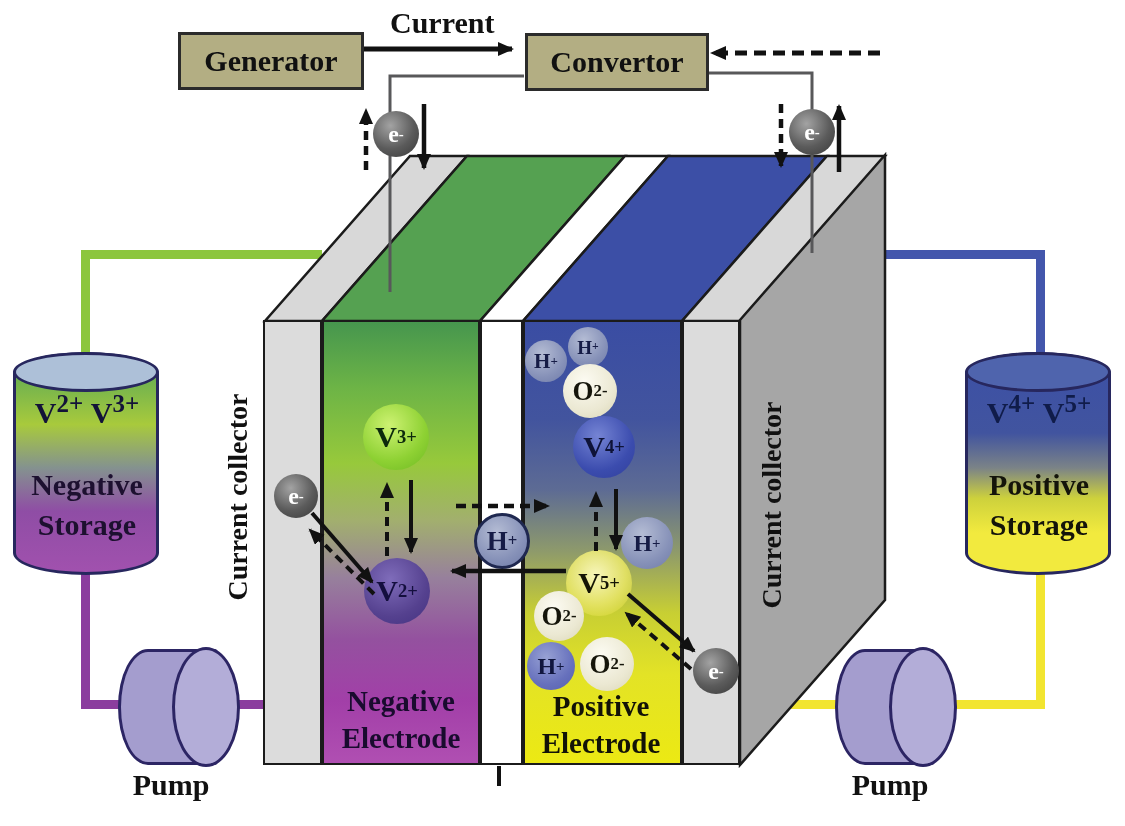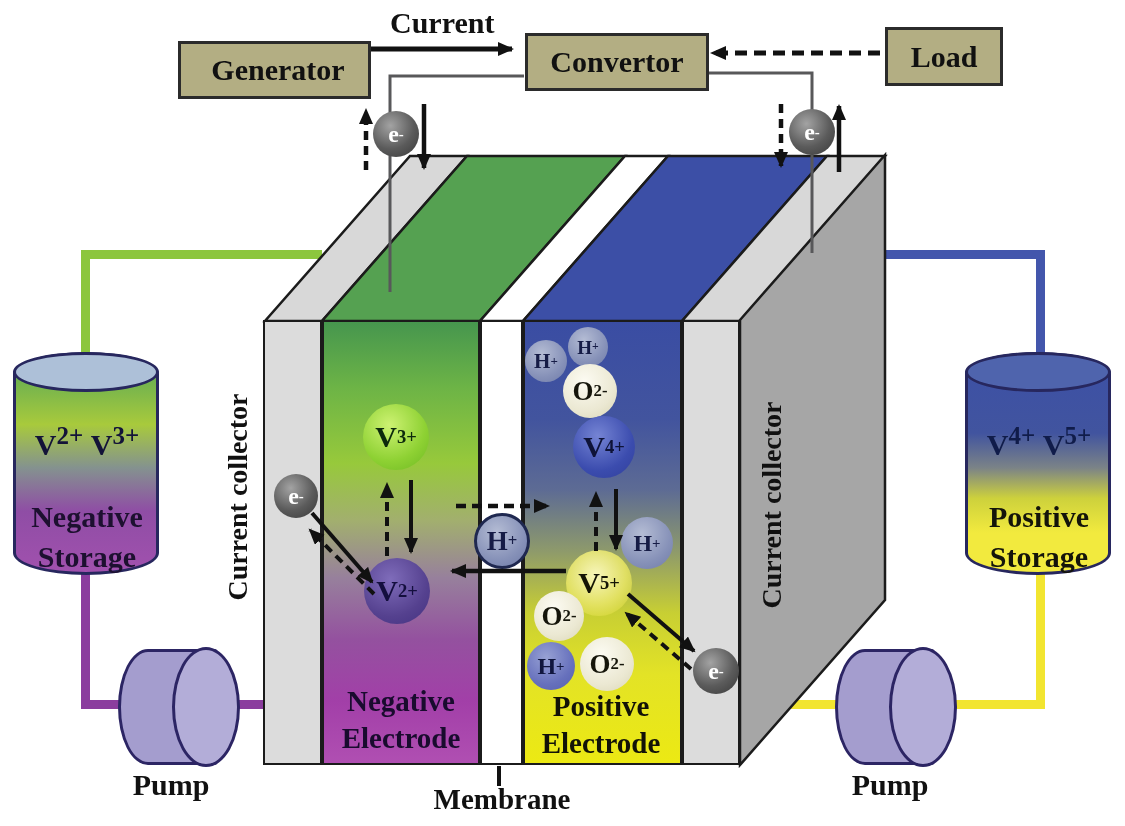--- a/index.html
+++ b/index.html
@@ -36,21 +36,21 @@
   .ring{border:3px solid #1f2850;box-sizing:border-box;}
   .f30{font-size:30px;} .f27{font-size:27px;} .f24{font-size:24px;} .f21{font-size:21px;} .f19{font-size:19px;}
   
   .elabel{position:absolute;font-weight:bold;font-size:29px;line-height:37px;text-align:center;
           z-index:4;transform:translateX(-50%);white-space:nowrap;}
   
   .tank{position:absolute;top:352px;width:146px;height:223px;border:3px solid #27275e;
         box-sizing:border-box;border-radius:73px/22px;z-index:2;}
   .tank-lid{position:absolute;top:352px;width:146px;height:40px;border:3px solid #27275e;
         box-sizing:border-box;border-radius:50%;z-index:2;}
-  .tank-text{position:absolute;font-weight:bold;text-align:center;z-index:3;transform:translateX(-50%);white-space:nowrap;margin-top:32px;}
+  .tank-text{position:absolute;font-weight:bold;text-align:center;z-index:3;transform:translateX(-50%);white-space:nowrap;}
   
   .pipe{position:absolute;z-index:1;}
   
   .pump-body{position:absolute;width:100px;height:116px;border:3px solid #2c2564;box-sizing:border-box;
              background:#a49dce;border-radius:30px 4px 4px 30px / 58px 4px 4px 58px;z-index:2;}
   .pump-cap{position:absolute;width:68px;height:120px;border:3px solid #2c2564;box-sizing:border-box;
             background:#b3add8;border-radius:50%;z-index:2;}
   .caption{position:absolute;font-weight:bold;font-size:30px;z-index:4;transform:translateX(-50%);white-space:nowrap;}
   svg{position:absolute;left:0;top:0;z-index:3;}
   svg.arrows{z-index:5;}
@@ -117,21 +117,20 @@
   <div class="vlabel" style="left:772px;top:505px;">Current collector</div>
 
   <div class="elabel" style="left:401px;top:683px;color:#190b2e;">
     <div>Negative</div>
       <div>Electrode</div>
   </div>
   <div class="elabel" style="left:601px;top:688px;color:#121207;">
     <div>Positive</div>
       <div>Electrode</div>
   </div>
-  <div class="caption" style="left:502px;top:783px;font-size:29px;">Membrane</div>
 
   <div class="ion e-ball f24" style="left:373px;top:111px;width:46px;height:46px;">
     <span>e</span>
       <sup>-</sup>
     </div>
   <div class="ion e-ball f24" style="left:789px;top:109px;width:46px;height:46px;">
     <span>e</span>
       <sup>-</sup>
     </div>
 
@@ -212,24 +211,21 @@
     <line x1="374" y1="594" x2="310" y2="530" stroke="#111" stroke-width="4" stroke-dasharray="9,6" marker-end="url(#ah)"></line>
     <line x1="456" y1="506" x2="548" y2="506" stroke="#111" stroke-width="4.5" stroke-dasharray="10,6" marker-end="url(#ah)"></line>
     <line x1="566" y1="571" x2="452" y2="571" stroke="#111" stroke-width="4.5" marker-end="url(#ah)"></line>
     <line x1="596" y1="551" x2="596" y2="493" stroke="#111" stroke-width="4" stroke-dasharray="9,6" marker-end="url(#ah)"></line>
     <line x1="616" y1="489" x2="616" y2="549" stroke="#111" stroke-width="4" marker-end="url(#ah)"></line>
     <line x1="628" y1="594" x2="694" y2="651" stroke="#111" stroke-width="4" marker-end="url(#ah)"></line>
     <line x1="691" y1="669" x2="626" y2="613" stroke="#111" stroke-width="4" stroke-dasharray="9,6" marker-end="url(#ah)"></line>
     <line x1="499" y1="766" x2="499" y2="786" stroke="#111" stroke-width="4"></line>
   </svg>
 
-  <div class="tbox" style="left:178px;top:41px;width:180px;height:52px;padding-left:7px;">
+  <div class="tbox" style="left:178px;top:32px;width:180px;height:52px;">
     <span>Generator</span>
     </div>
   <div class="tbox" style="left:525px;top:33px;width:178px;height:52px;">
     <span>Convertor</span>
     </div>
-  <div class="tbox" style="left:885px;top:27px;width:112px;height:53px;">
-    <span>Load</span>
-    </div>
   <div class="flowlabel" style="left:390px;top:6px;">Current</div>
 
 </div>
 
 </body></html>

